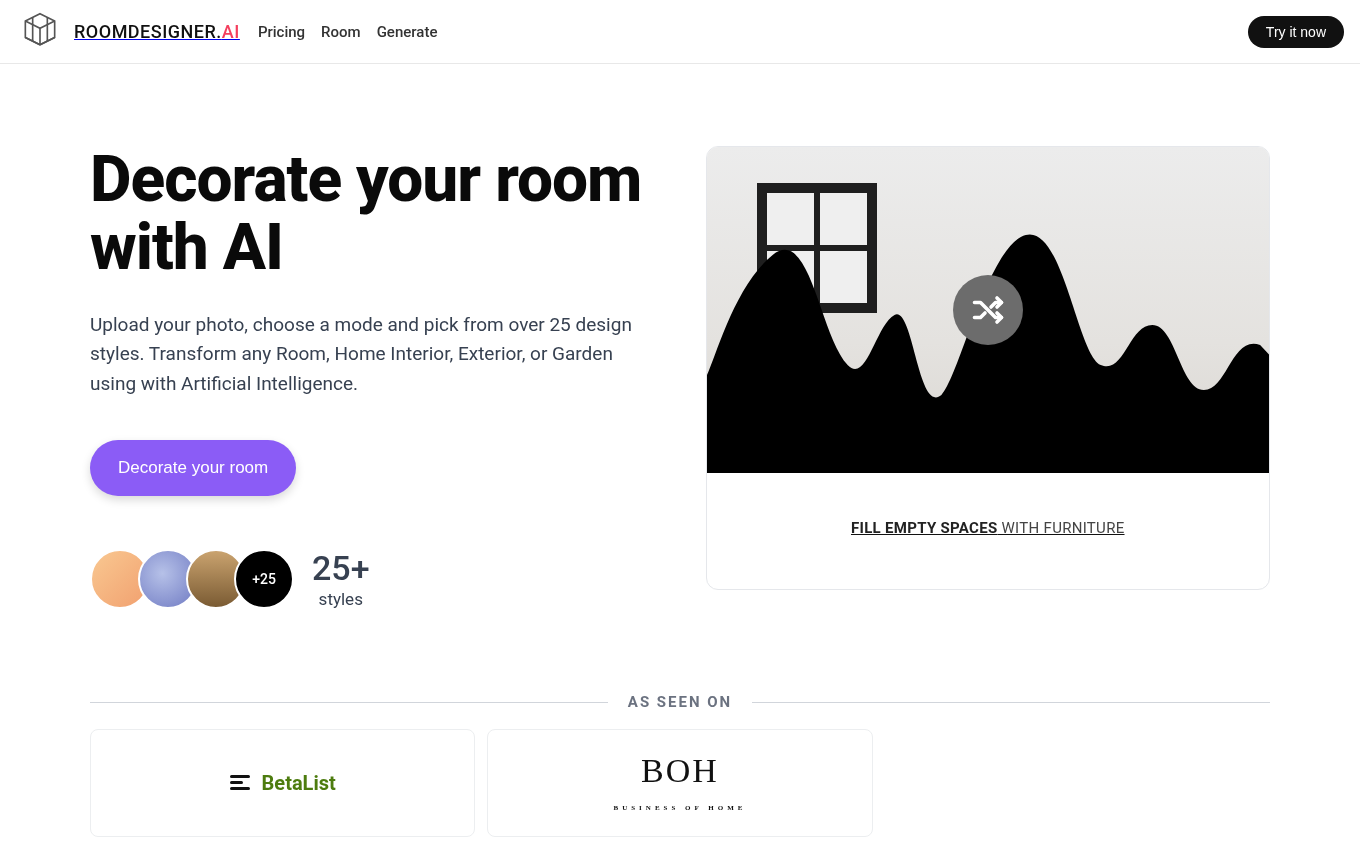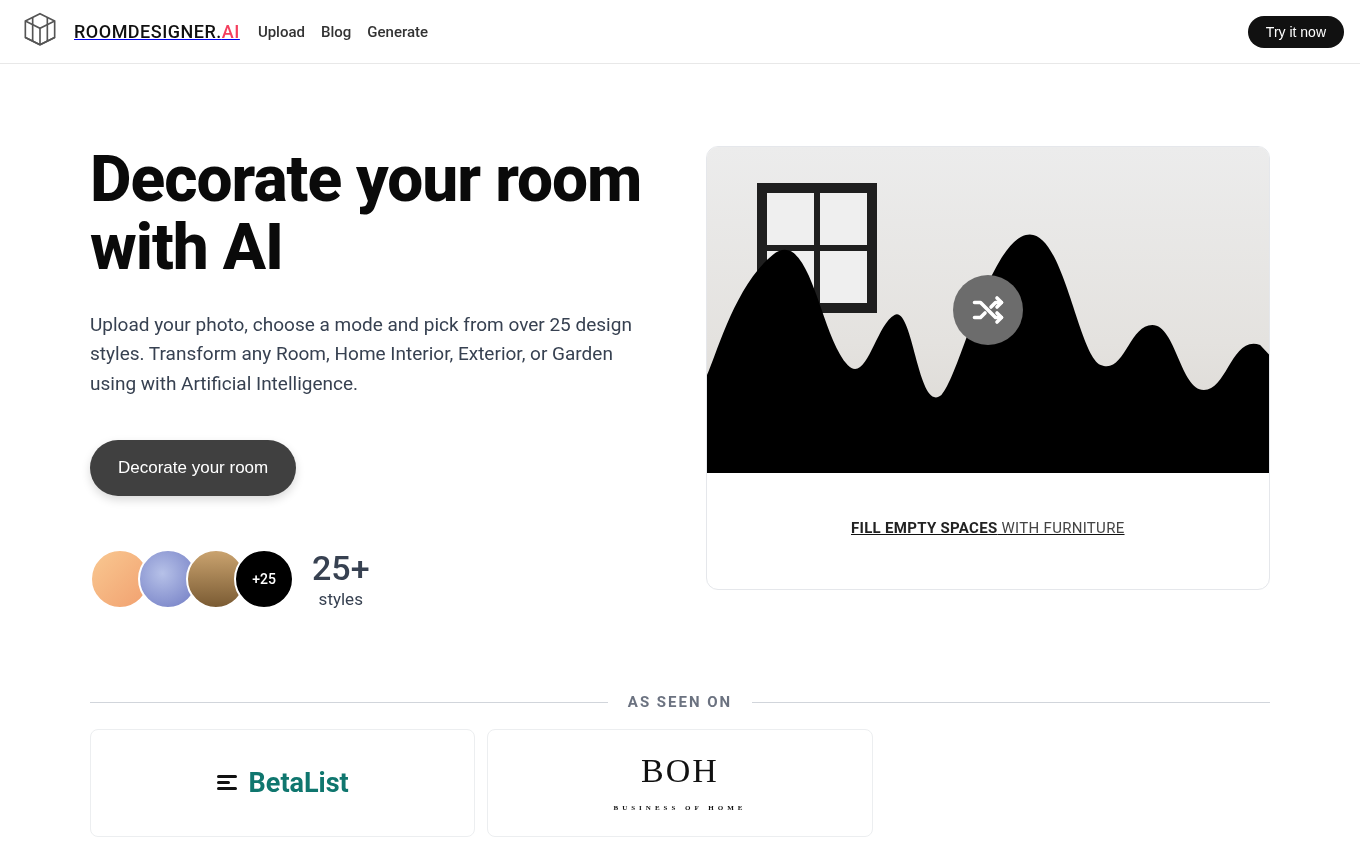--- a/index.html
+++ b/index.html
@@ -90,21 +90,21 @@
       letter-spacing: -1px;
     }
     .hero-sub {
       font-size: 19px;
       line-height: 1.55;
       color: #374151;
       max-width: 580px;
       margin-bottom: 42px;
     }
     .cta-btn {
-      background: #404040;
+      background: #8b5cf6;
       color: #fff;
       border: none;
       border-radius: 999px;
       padding: 18px 28px;
       font-size: 17px;
       font-weight: 500;
       cursor: pointer;
       box-shadow: 0 4px 10px rgba(0,0,0,0.15);
     }
     .styles-row {
@@ -306,23 +306,23 @@
       display: block;
       height: 3px;
       background: #111;
       border-radius: 2px;
       margin-bottom: 3px;
     }
     .betalist-icon span:nth-child(1){ width: 20px; }
     .betalist-icon span:nth-child(2){ width: 13px; }
     .betalist-icon span:nth-child(3){ width: 20px; margin-bottom:0; }
     .betalist-text {
-      font-size: 27px;
+      font-size: 20px;
       font-weight: 700;
-      color: #0f766e;
+      color: #4d7c0f;
     }
     .logo-boh {
       text-align: center;
       font-family: Georgia, 'Times New Roman', serif;
       color: #111;
     }
     .boh-main {
       font-size: 34px;
       letter-spacing: 2px;
       font-weight: 400;
@@ -350,22 +350,22 @@
           <line x1="40" y1="30" x2="24" y2="38"></line>
           <line x1="16" y1="8" x2="16" y2="34"></line>
           <line x1="32" y1="8" x2="32" y2="34"></line>
         </svg>
       </span>
       <span class="brand">
         <span>ROOMDESIGNER.</span><span class="ai">AI</span>
       </span>
     </a>
     <nav class="nav">
-      <a href="#">Upload</a>
-      <a href="#">Blog</a>
+      <a href="#">Pricing</a>
+      <a href="#">Room</a>
       <a href="#">Generate</a>
     </nav>
   </div>
   <button class="try-btn">Try it now</button>
 </header>
 
 <section class="hero">
   <div class="hero-left">
     <h1 class="hero-title">Decorate your room with AI</h1>
     <p class="hero-sub">Upload your photo, choose a mode and pick from over 25 design styles. Transform any Room, Home Interior, Exterior, or Garden using with Artificial Intelligence.</p>

